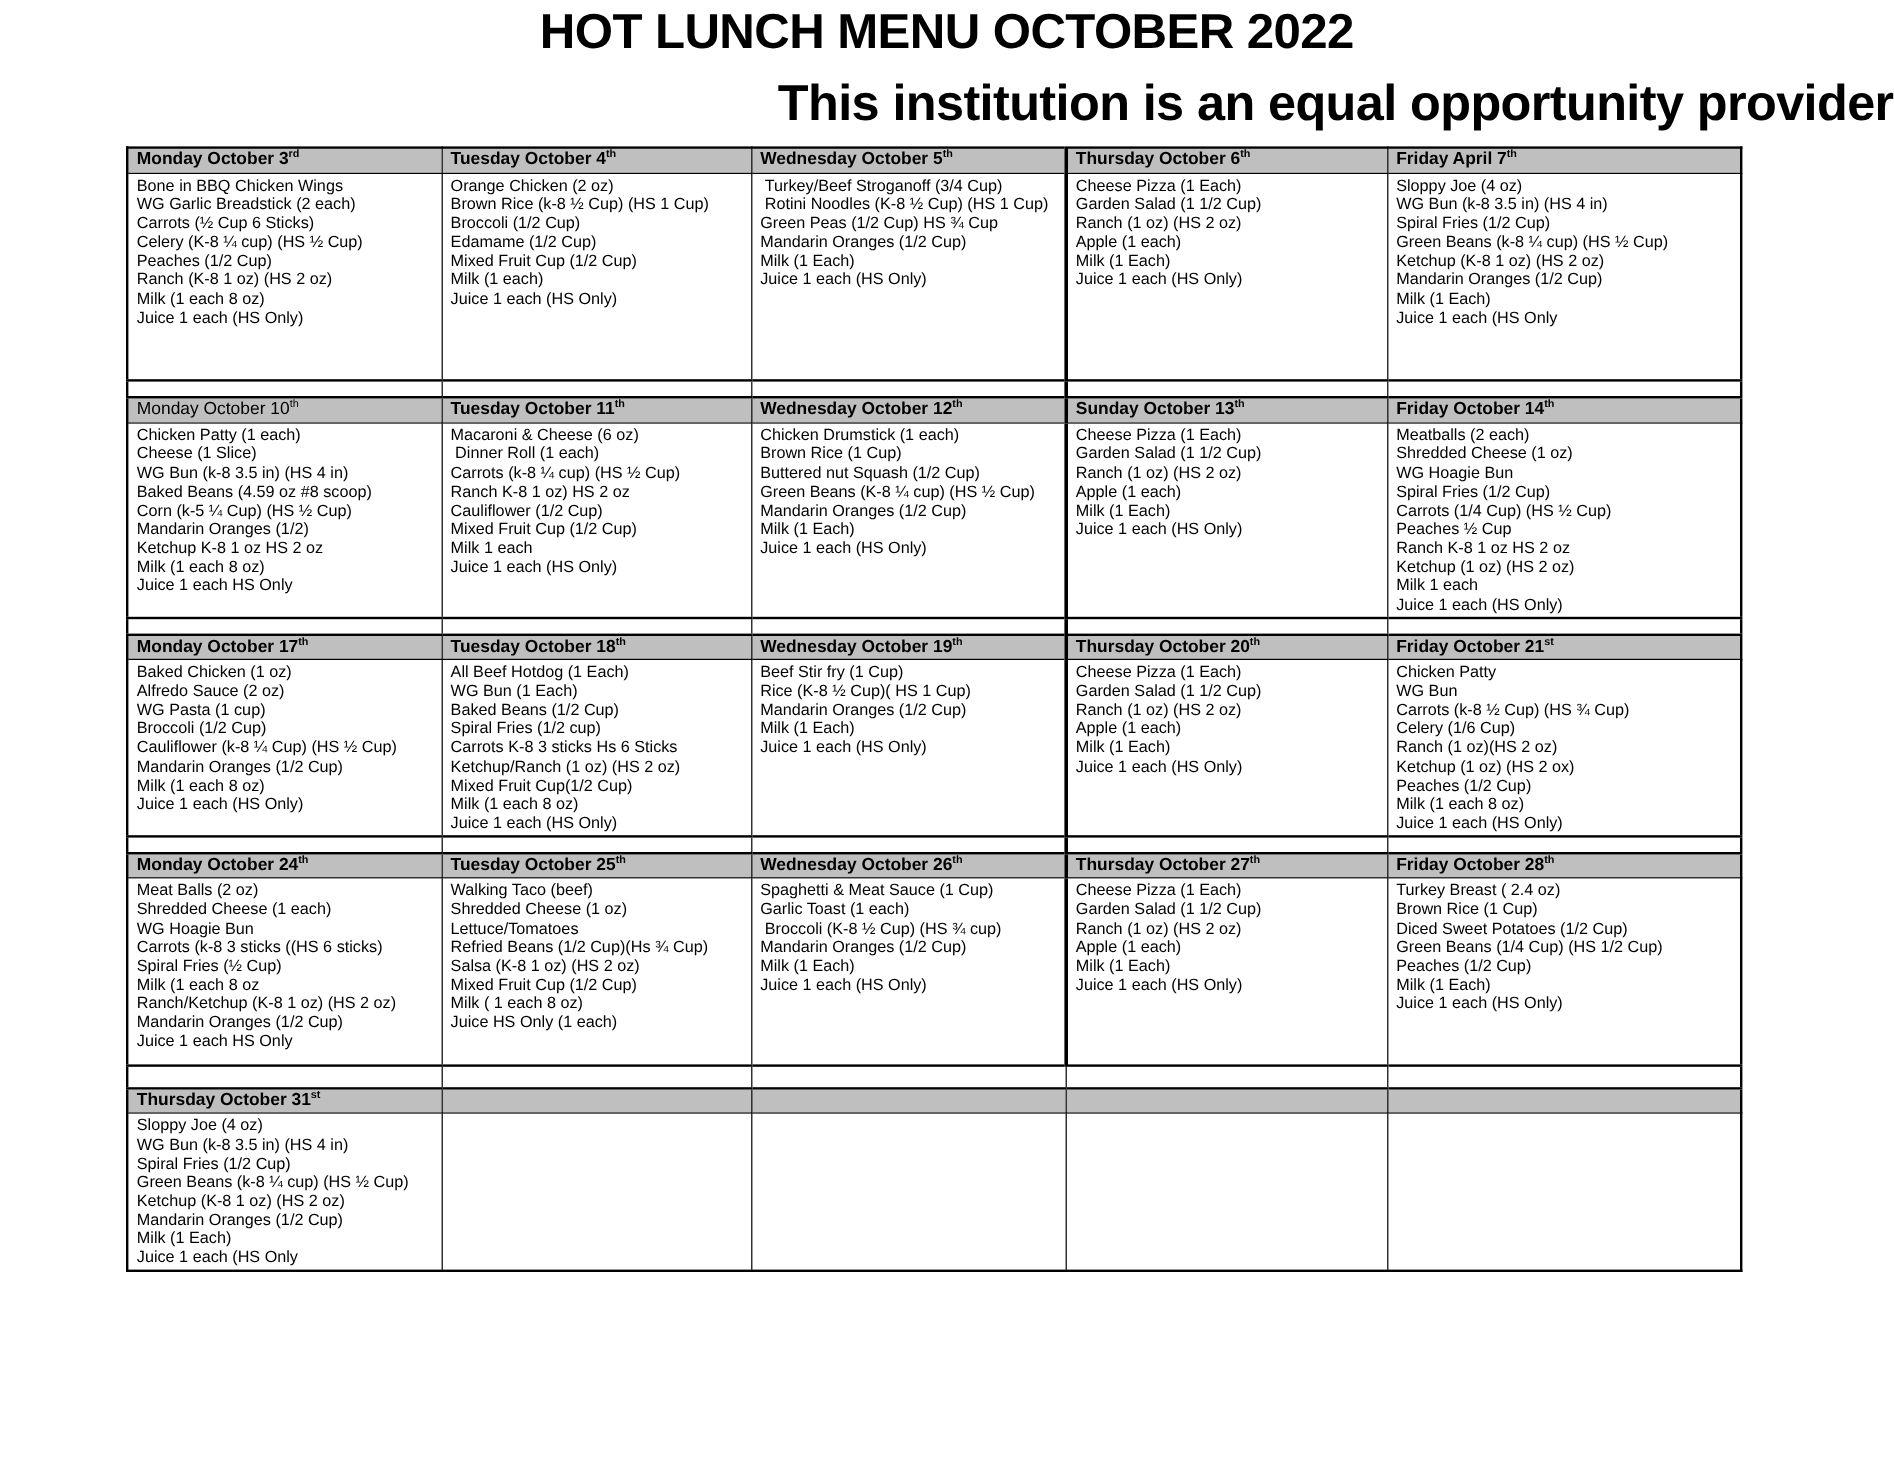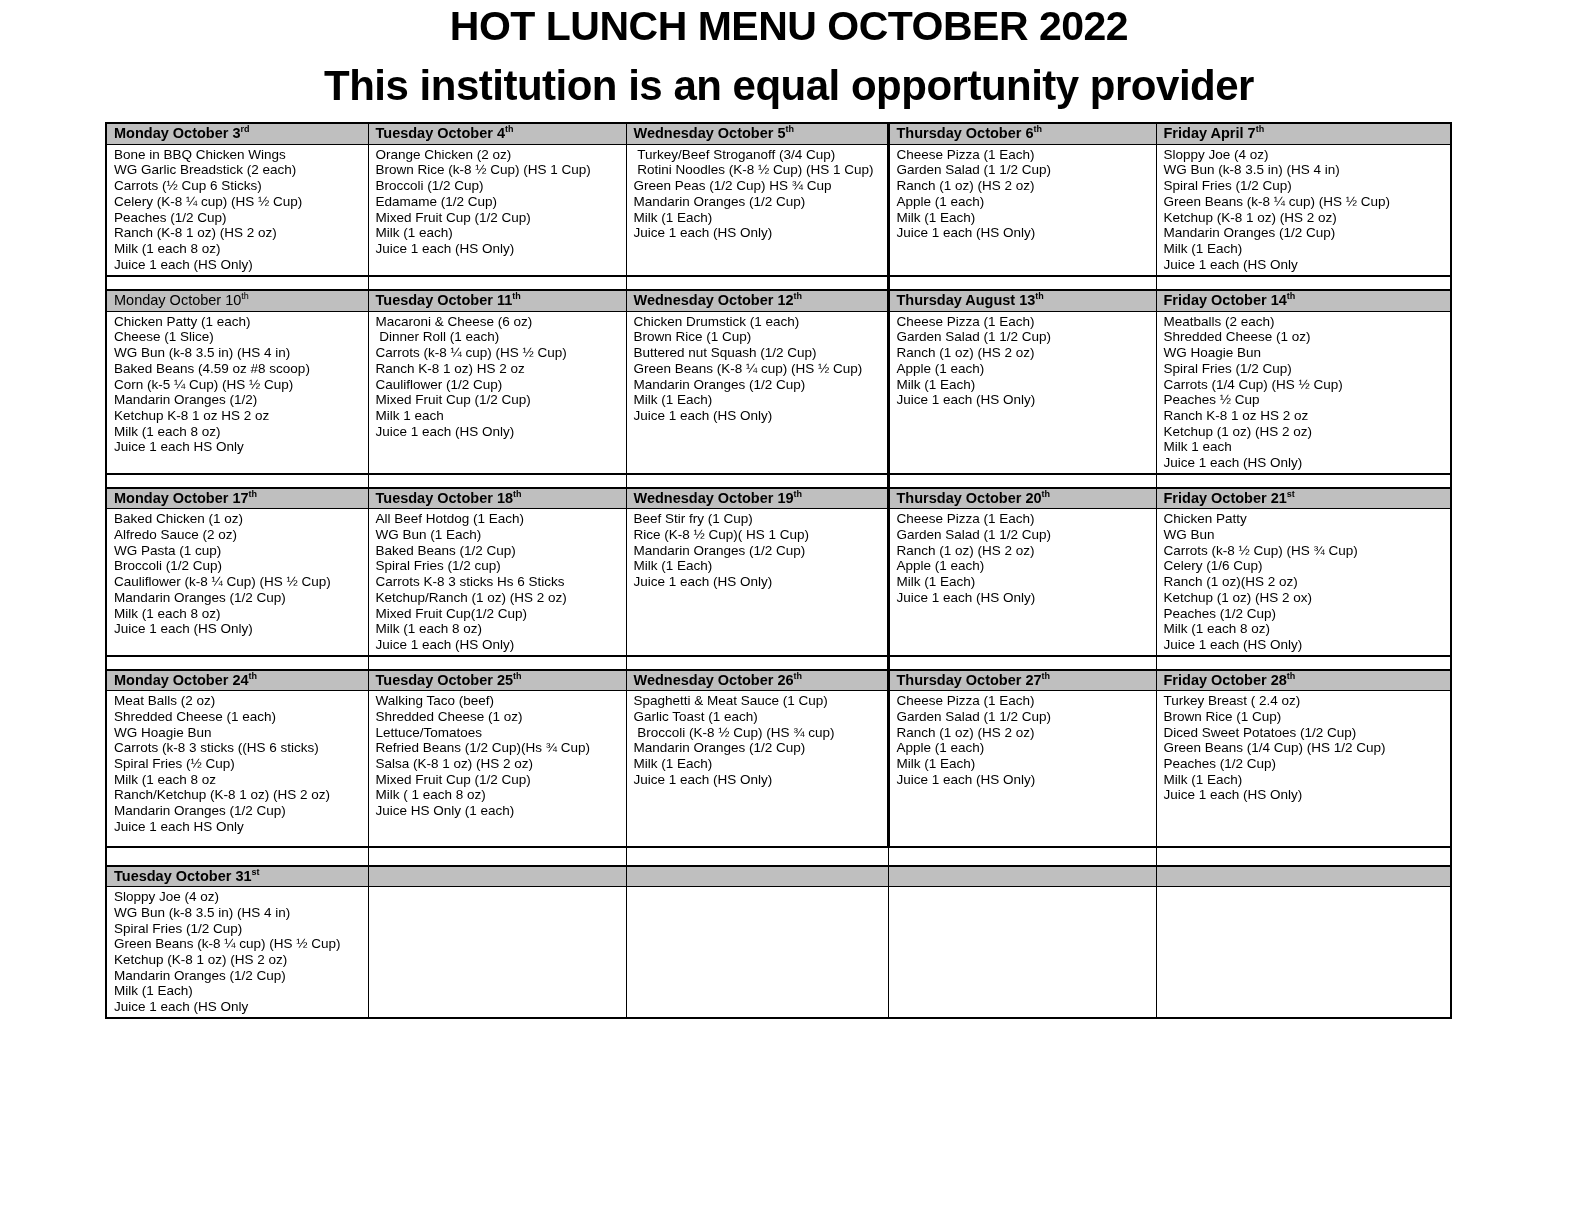--- a/index.html
+++ b/index.html
@@ -11,21 +11,21 @@
     color: #000;
     overflow: hidden;
   }
   .page { padding-top: 4px; }
   .title {
     margin: 0; text-align: center;
     font-size: 41px; font-weight: 700; letter-spacing: -0.5px;
     line-height: 1.1;
   }
   .subtitle {
-    margin: 14px 0 0 0; text-align: center;
+    margin: 14px 0 0 0; text-align: right;
     font-size: 42px; font-weight: 700; letter-spacing: -0.5px;
     line-height: 1.1;
   }
   table.menu-table {
     border-collapse: collapse; table-layout: fixed;
     margin: 13px 0 0 105px;
     width: 1345px;
     border: 2px solid var(--border-c);
   }
   .menu-table th, .menu-table td {
@@ -69,21 +69,21 @@
       <col style="width:295px">
     </colgroup>
     <tbody>
         <tr>
           <th><span>Monday October 3</span><sup>rd</sup></th>
           <th><span>Tuesday October 4</span><sup>th</sup></th>
           <th><span>Wednesday October 5</span><sup>th</sup></th>
           <th class="thick-left"><span>Thursday October 6</span><sup>th</sup></th>
           <th><span>Friday April 7</span><sup>th</sup></th>
         </tr>
-        <tr style="height: 132px;">
+        <tr style="height: 173px;">
           <td>
             <div class="menu-item">Bone in BBQ Chicken Wings</div>
             <div class="menu-item">WG Garlic Breadstick (2 each)</div>
             <div class="menu-item">Carrots (½ Cup 6 Sticks)</div>
             <div class="menu-item">Celery (K-8 ¼ cup) (HS ½ Cup)</div>
             <div class="menu-item">Peaches (1/2 Cup)</div>
             <div class="menu-item">Ranch (K-8 1 oz) (HS 2 oz)</div>
             <div class="menu-item">Milk (1 each 8 oz)</div>
             <div class="menu-item">Juice 1 each (HS Only)</div>
           </td>
@@ -127,21 +127,21 @@
           <td></td>
           <td></td>
           <td></td>
           <td class="thick-left"></td>
           <td></td>
         </tr>
         <tr>
           <th class="regular"><span>Monday October 10</span><sup>th</sup></th>
           <th><span>Tuesday October 11</span><sup>th</sup></th>
           <th><span>Wednesday October 12</span><sup>th</sup></th>
-          <th class="thick-left"><span>Thursday August 13</span><sup>th</sup></th>
+          <th class="thick-left"><span>Sunday October 13</span><sup>th</sup></th>
           <th><span>Friday October 14</span><sup>th</sup></th>
         </tr>
         <tr style="height: 162px;">
           <td>
             <div class="menu-item">Chicken Patty (1 each)</div>
             <div class="menu-item">Cheese (1 Slice)</div>
             <div class="menu-item">WG Bun (k-8 3.5 in) (HS 4 in)</div>
             <div class="menu-item">Baked Beans (4.59 oz #8 scoop)</div>
             <div class="menu-item">Corn (k-5 ¼ Cup) (HS ½ Cup)</div>
             <div class="menu-item">Mandarin Oranges (1/2)</div>
@@ -315,21 +315,21 @@
           </td>
         </tr>
         <tr class="spacer-row" style="height: 19px;">
           <td></td>
           <td></td>
           <td></td>
           <td></td>
           <td></td>
         </tr>
         <tr>
-          <th><span>Tuesday October 31</span><sup>st</sup></th>
+          <th><span>Thursday October 31</span><sup>st</sup></th>
           <th><span></span><sup></sup></th>
           <th><span></span><sup></sup></th>
           <th><span></span><sup></sup></th>
           <th><span></span><sup></sup></th>
         </tr>
         <tr style="height: 130px;">
           <td>
             <div class="menu-item">Sloppy Joe (4 oz)</div>
             <div class="menu-item">WG Bun (k-8 3.5 in) (HS 4 in)</div>
             <div class="menu-item">Spiral Fries (1/2 Cup)</div>

